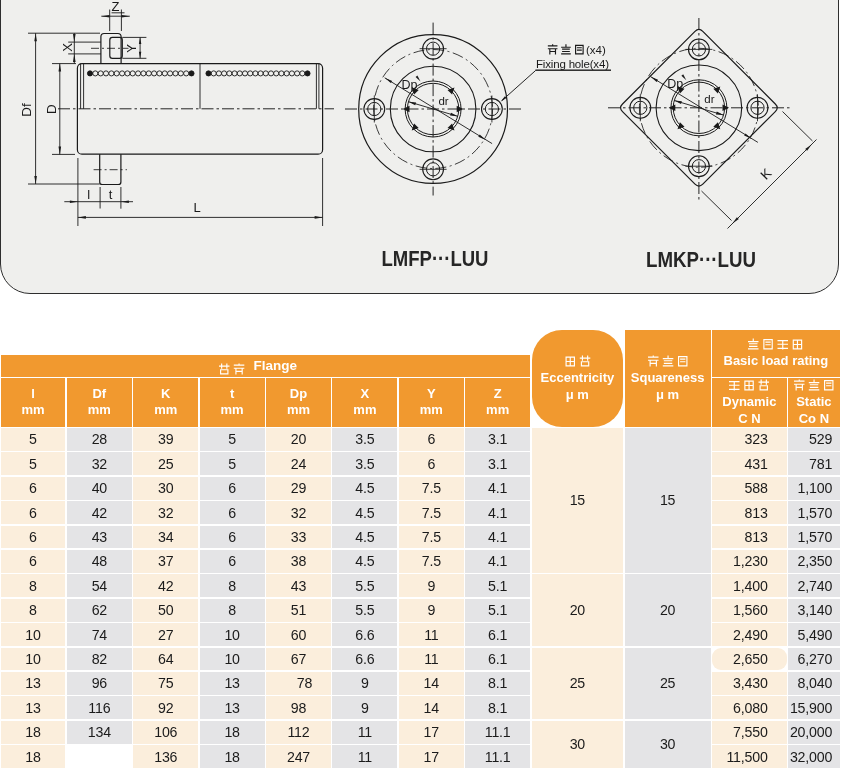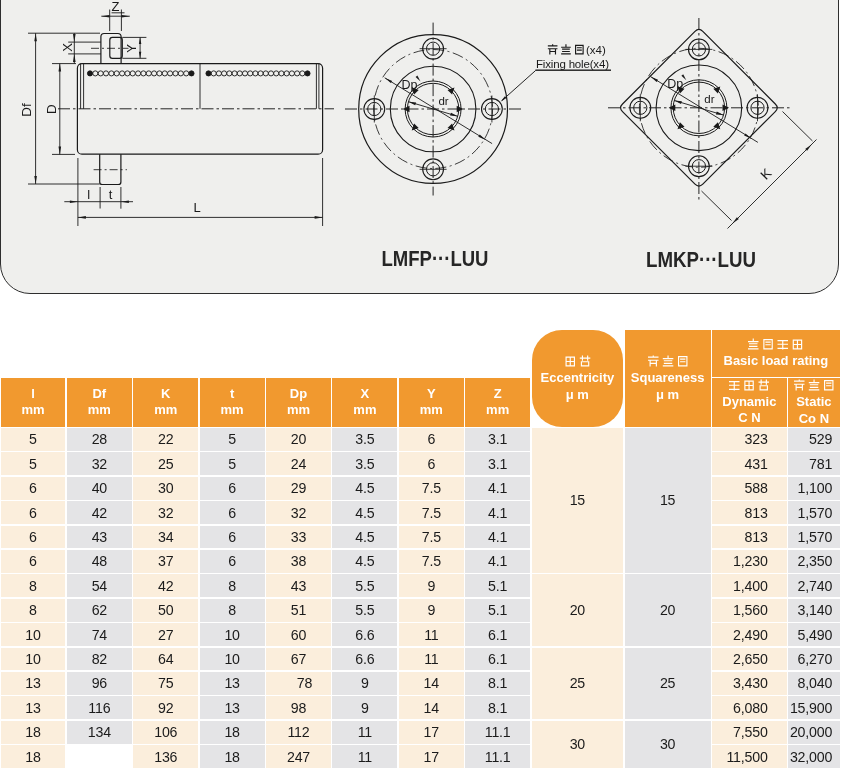--- a/index.html
+++ b/index.html
@@ -204,20 +204,27 @@
 </svg>
 <div style="position:absolute;left:547px;top:44px;display:flex;align-items:center">
     <svg width="38" height="11.3" viewBox="0 0 38 11.3" style="vertical-align:-2px">
       <path d="M1.5,2H10.5 M1.5,5H10.5 M3,5V10.5 M9,5V10.5 M3,8H9 M6,1V2" transform="translate(0.0,0) scale(0.942)" stroke="#1a1a1a" stroke-width="1.22" fill="none" stroke-linecap="square"></path>
       <path d="M6,1V3 M1.5,3.5H10.5 M2.5,5.5H9.5 M2.5,8H9.5 M1.5,10.5H10.5" transform="translate(13.3,0) scale(0.942)" stroke="#1a1a1a" stroke-width="1.22" fill="none" stroke-linecap="square"></path>
       <path d="M2,1.5V10.5 M2,1.5H10 M10,1.5V10.5 M4,4H8 M4,6.5H8 M2,10.5H10" transform="translate(26.7,0) scale(0.942)" stroke="#1a1a1a" stroke-width="1.22" fill="none" stroke-linecap="square"></path>
     </svg>
     <span style="font-size:11.5px;color:#1a1a1a;margin-left:1px">(x4)</span>
   </div>
 <div id="grid">
+    <div class="h hb" style="grid-column:1/9;grid-row:2;position:relative;">
+      <span style="position:absolute;left:217px;top:4.5px;"><svg width="27" height="12.5" viewBox="0 0 27 12.5" style="vertical-align:-2px">
+          <path d="M1.5,3H10.5 M3.5,1V5 M8.5,1V5 M2.5,6.5H9.5 M2.5,6.5V10.5 M9.5,6.5V10.5 M2.5,10.5H9.5" transform="translate(0.0,0) scale(1.042)" stroke="#fff" stroke-width="1.10" fill="none" stroke-linecap="square"></path>
+          <path d="M1.5,2H10.5 M1.5,5H10.5 M3,5V10.5 M9,5V10.5 M3,8H9 M6,1V2" transform="translate(14.8,0) scale(1.042)" stroke="#fff" stroke-width="1.10" fill="none" stroke-linecap="square"></path>
+        </svg></span>
+      <span style="position:absolute;left:253px;top:3px;font-size:13.5px;">Flange</span>
+    </div>
     <div class="h hc" style="grid-column:1;grid-row:3;">
       <div>l<br>mm</div>
     </div>
     <div class="h hc" style="grid-column:2;grid-row:3;">
       <div>Df<br>mm</div>
     </div>
     <div class="h hc" style="grid-column:3;grid-row:3;">
       <div>K<br>mm</div>
     </div>
     <div class="h hc" style="grid-column:4;grid-row:3;">
@@ -249,37 +256,37 @@
         </svg><br>Squareness<br>μ m</div>
     </div>
     <div class="h hc" style="grid-column:11/13;grid-row:1/3;">
       <div><svg width="57" height="12.5" viewBox="0 0 57 12.5" style="vertical-align:-2px">
           <path d="M6,1V3 M1.5,3.5H10.5 M2.5,5.5H9.5 M2.5,8H9.5 M1.5,10.5H10.5" transform="translate(0.0,0) scale(1.042)" stroke="#fff" stroke-width="1.10" fill="none" stroke-linecap="square"></path>
           <path d="M2,1.5V10.5 M2,1.5H10 M10,1.5V10.5 M4,4H8 M4,6.5H8 M2,10.5H10" transform="translate(14.8,0) scale(1.042)" stroke="#fff" stroke-width="1.10" fill="none" stroke-linecap="square"></path>
           <path d="M1.5,2.5H10.5 M1.5,6H10.5 M1.5,10H10.5 M6,2.5V10.5" transform="translate(29.5,0) scale(1.042)" stroke="#fff" stroke-width="1.10" fill="none" stroke-linecap="square"></path>
           <path d="M2,2H10 M2,2V10.5 M10,2V10.5 M2,10.5H10 M2,6.2H10 M6,2V10.5" transform="translate(44.2,0) scale(1.042)" stroke="#fff" stroke-width="1.10" fill="none" stroke-linecap="square"></path>
         </svg><br>Basic load rating</div>
     </div>
-    <div class="h hc" style="grid-column:11;grid-row:3;align-items:flex-end;">
+    <div class="h hc" style="grid-column:11;grid-row:3;">
       <div><svg width="42" height="12.5" viewBox="0 0 42 12.5" style="vertical-align:-2px">
           <path d="M1.5,2.5H10.5 M1.5,6H10.5 M1.5,10H10.5 M6,2.5V10.5" transform="translate(0.0,0) scale(1.042)" stroke="#fff" stroke-width="1.10" fill="none" stroke-linecap="square"></path>
           <path d="M2,2H10 M2,2V10.5 M10,2V10.5 M2,10.5H10 M2,6.2H10 M6,2V10.5" transform="translate(14.8,0) scale(1.042)" stroke="#fff" stroke-width="1.10" fill="none" stroke-linecap="square"></path>
           <path d="M1.5,3H10.5 M3.5,1V5 M8.5,1V5 M2.5,6.5H9.5 M2.5,6.5V10.5 M9.5,6.5V10.5 M2.5,10.5H9.5" transform="translate(29.5,0) scale(1.042)" stroke="#fff" stroke-width="1.10" fill="none" stroke-linecap="square"></path>
         </svg><br>Dynamic<br>C N</div>
     </div>
     <div class="h hc" style="grid-column:12;grid-row:3;">
       <div><svg width="42" height="12.5" viewBox="0 0 42 12.5" style="vertical-align:-2px">
           <path d="M1.5,2H10.5 M1.5,5H10.5 M3,5V10.5 M9,5V10.5 M3,8H9 M6,1V2" transform="translate(0.0,0) scale(1.042)" stroke="#fff" stroke-width="1.10" fill="none" stroke-linecap="square"></path>
           <path d="M6,1V3 M1.5,3.5H10.5 M2.5,5.5H9.5 M2.5,8H9.5 M1.5,10.5H10.5" transform="translate(14.8,0) scale(1.042)" stroke="#fff" stroke-width="1.10" fill="none" stroke-linecap="square"></path>
           <path d="M2,1.5V10.5 M2,1.5H10 M10,1.5V10.5 M4,4H8 M4,6.5H8 M2,10.5H10" transform="translate(29.5,0) scale(1.042)" stroke="#fff" stroke-width="1.10" fill="none" stroke-linecap="square"></path>
         </svg><br>Static<br>Co N</div>
     </div>
     <div class="b c" style="grid-column:1;grid-row:4;">5</div>
     <div class="b g" style="grid-column:2;grid-row:4;">28</div>
-    <div class="b c" style="grid-column:3;grid-row:4;">22</div>
+    <div class="b c" style="grid-column:3;grid-row:4;">39</div>
     <div class="b g" style="grid-column:4;grid-row:4;">5</div>
     <div class="b c" style="grid-column:5;grid-row:4;">20</div>
     <div class="b g" style="grid-column:6;grid-row:4;">3.5</div>
     <div class="b c" style="grid-column:7;grid-row:4;">6</div>
     <div class="b g" style="grid-column:8;grid-row:4;">3.1</div>
     <div class="b c num" style="grid-column:11;grid-row:4;">323</div>
     <div class="b g num2" style="grid-column:12;grid-row:4;">529</div>
     <div class="b c" style="grid-column:1;grid-row:5;">5</div>
     <div class="b g" style="grid-column:2;grid-row:5;">32</div>
     <div class="b c" style="grid-column:3;grid-row:5;">25</div>
@@ -361,21 +368,21 @@
     <div class="b c num" style="grid-column:11;grid-row:12;">2,490</div>
     <div class="b g num2" style="grid-column:12;grid-row:12;">5,490</div>
     <div class="b c" style="grid-column:1;grid-row:13;">10</div>
     <div class="b g" style="grid-column:2;grid-row:13;">82</div>
     <div class="b c" style="grid-column:3;grid-row:13;">64</div>
     <div class="b g" style="grid-column:4;grid-row:13;">10</div>
     <div class="b c" style="grid-column:5;grid-row:13;">67</div>
     <div class="b g" style="grid-column:6;grid-row:13;">6.6</div>
     <div class="b c" style="grid-column:7;grid-row:13;">11</div>
     <div class="b g" style="grid-column:8;grid-row:13;">6.1</div>
-    <div class="b c num" style="grid-column:11;grid-row:13;">2,650</div>
+    <div class="b c num" style="grid-column:11;grid-row:13;border-radius:9px;">2,650</div>
     <div class="b g num2" style="grid-column:12;grid-row:13;">6,270</div>
     <div class="b c" style="grid-column:1;grid-row:14;">13</div>
     <div class="b g" style="grid-column:2;grid-row:14;">96</div>
     <div class="b c" style="grid-column:3;grid-row:14;">75</div>
     <div class="b g" style="grid-column:4;grid-row:14;">13</div>
     <div class="b c" style="grid-column:5;grid-row:14;padding-left:12px;">78</div>
     <div class="b g" style="grid-column:6;grid-row:14;">9</div>
     <div class="b c" style="grid-column:7;grid-row:14;">14</div>
     <div class="b g" style="grid-column:8;grid-row:14;">8.1</div>
     <div class="b c num" style="grid-column:11;grid-row:14;">3,430</div>

